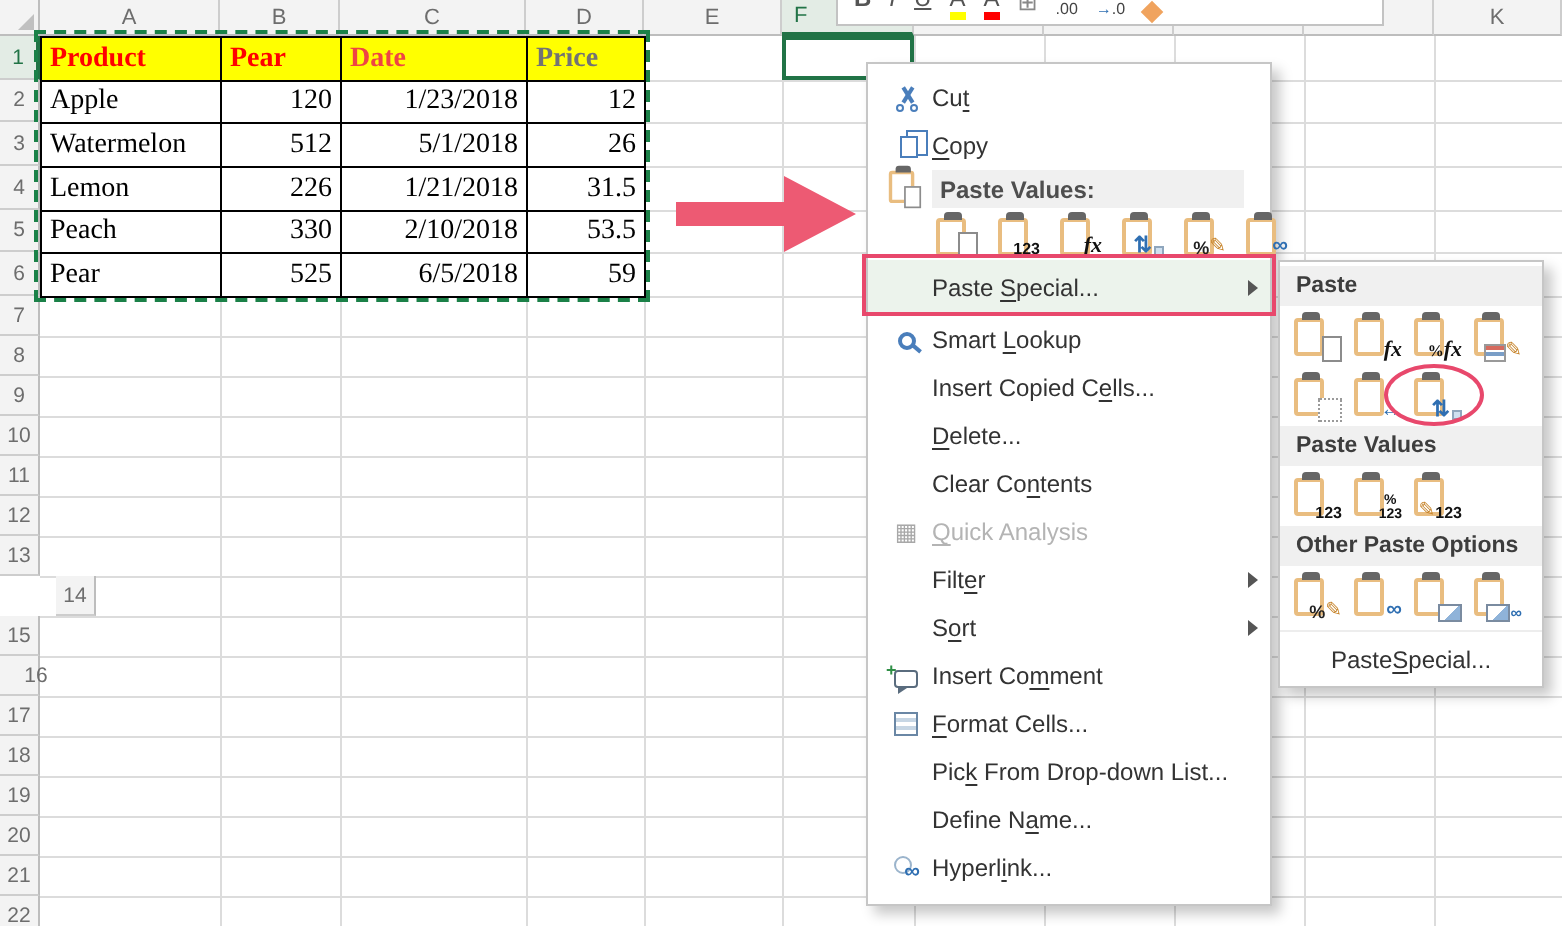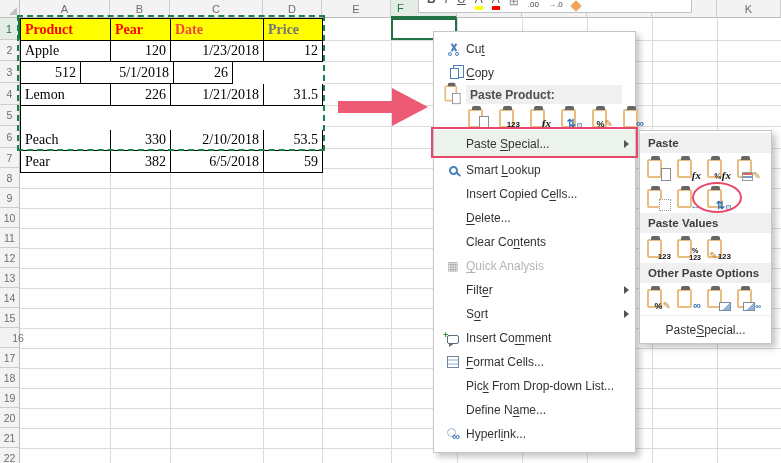--- a/index.html
+++ b/index.html
@@ -168,21 +168,21 @@
       <div class="rowhead" style="height: 22px;">4</div>
       <div class="rowhead" style="height: 21px;">5</div>
       <div class="rowhead" style="height: 22px;">6</div>
       <div class="rowhead" style="height: 20px;">7</div>
       <div class="rowhead" style="height: 20px;">8</div>
       <div class="rowhead" style="height: 20px;">9</div>
       <div class="rowhead" style="height: 20px;">10</div>
       <div class="rowhead" style="height: 20px;">11</div>
       <div class="rowhead" style="height: 20px;">12</div>
       <div class="rowhead" style="height: 20px;">13</div>
-      <div class="rowhead" style="height: 20px;">14</div>
+      <div class="rowhead" style="height: 20px; margin-left: 28px;">14</div>
       <div class="rowhead" style="height: 20px;">15</div>
       <div class="rowhead" style="height: 20px; padding-left: 17px;">16</div>
       <div class="rowhead" style="height: 20px;">17</div>
       <div class="rowhead" style="height: 20px;">18</div>
       <div class="rowhead" style="height: 20px;">19</div>
       <div class="rowhead" style="height: 20px;">20</div>
       <div class="rowhead" style="height: 20px;">21</div>
       <div class="rowhead" style="height: 20px;">22</div>
     </div>
   <div id="datatable">
@@ -192,39 +192,40 @@
         <div class="tcell" style="width: 93px; background: rgb(255, 255, 0); color: #ef4444;">Date</div>
         <div class="tcell" style="width: 59px; background: rgb(255, 255, 0); color: #737373;">Price</div>
       </div>
       <div class="trow" style="height: 21px;">
         <div class="tcell" style="width: 90px;">Apple</div>
         <div class="tcell num" style="width: 60px;">120</div>
         <div class="tcell num" style="width: 93px;">1/23/2018</div>
         <div class="tcell num" style="width: 59px;">12</div>
       </div>
       <div class="trow" style="height: 22px;">
+        <div class="tcell" style="width: 90px;">Watermelon</div>
         <div class="tcell num" style="width: 60px;">512</div>
         <div class="tcell num" style="width: 93px; text-align: center;">5/1/2018</div>
         <div class="tcell num" style="width: 59px;">26</div>
       </div>
       <div class="trow" style="height: 22px;">
         <div class="tcell" style="width: 90px;">Lemon</div>
         <div class="tcell num" style="width: 60px;">226</div>
         <div class="tcell num" style="width: 93px;">1/21/2018</div>
         <div class="tcell num" style="width: 59px; text-align: center;">31.5</div>
       </div>
-      <div class="trow" style="height: 21px; margin-top: 24px;">
+      <div class="trow" style="height: 21px;">
         <div class="tcell" style="width: 90px;">Peach</div>
         <div class="tcell num" style="width: 60px;">330</div>
         <div class="tcell num" style="width: 93px;">2/10/2018</div>
         <div class="tcell num" style="width: 59px;">53.5</div>
       </div>
       <div class="trow" style="height: 22px;">
         <div class="tcell" style="width: 90px;">Pear</div>
-        <div class="tcell num" style="width: 60px;">382</div>
+        <div class="tcell num" style="width: 60px;">525</div>
         <div class="tcell num" style="width: 93px;">6/5/2018</div>
         <div class="tcell num" style="width: 59px;">59</div>
       </div>
     </div>
   <div id="ants" style="border-color: rgb(27, 129, 72);"></div>
   <div id="self1"></div>
   <svg id="arrow" width="92" height="46">
     <polygon id="arrowpoly" points="0,17 54,17 54,4 90,23 54,42 54,29 0,29" fill="#ED5A73"></polygon>
   </svg>
   <div id="minitoolbar">
@@ -259,21 +260,21 @@
       <div class="mi labelrow">
         <span class="ico">
           <span class="pico sm">
             <i class="pico-body"></i>
             <i class="pico-clip"></i>
             <i class="pico-ovl">
               <i class="g-page"></i>
             </i>
           </span>
         </span>
-        <span class="lab band" style="padding-left: 4px;">Paste Product:</span>
+        <span class="lab band" style="padding-left: 4px;">Paste Values:</span>
         <span class="arr"></span>
       </div>
       <div class="mi iconsrow">
         <span class="pico">
           <i class="pico-body"></i>
           <i class="pico-clip"></i>
           <i class="pico-ovl">
             <i class="g-page"></i>
           </i>
         </span>

